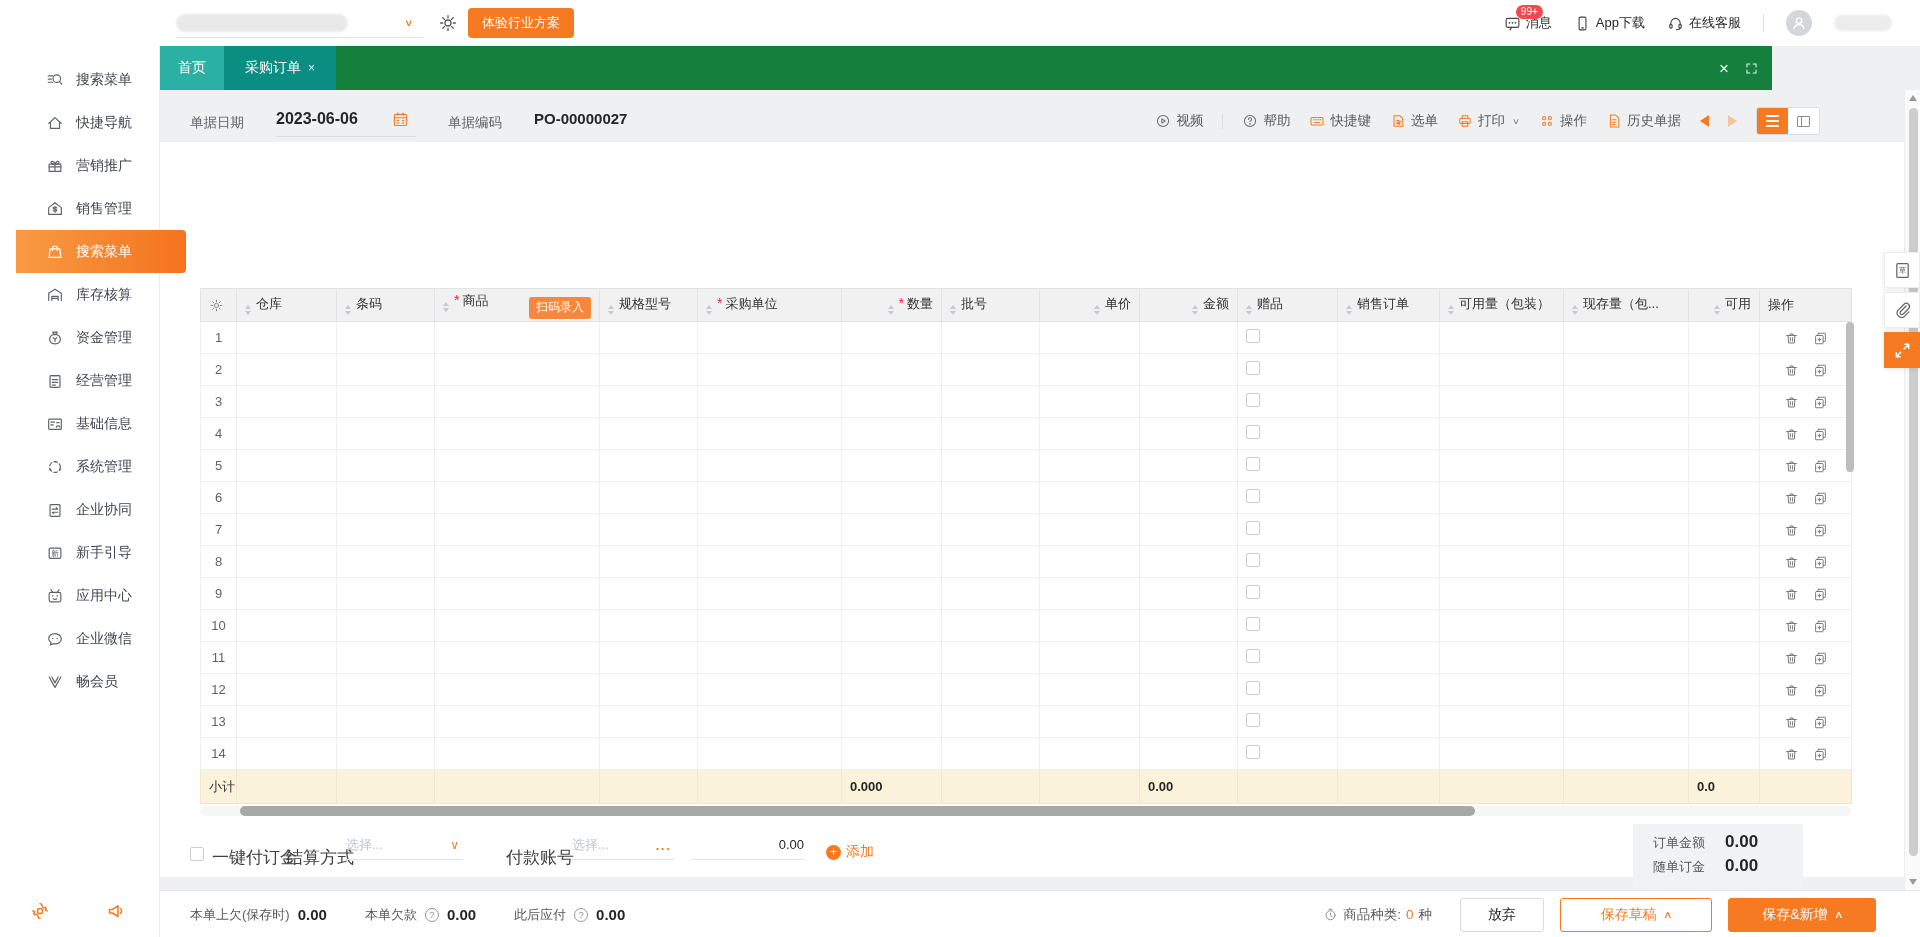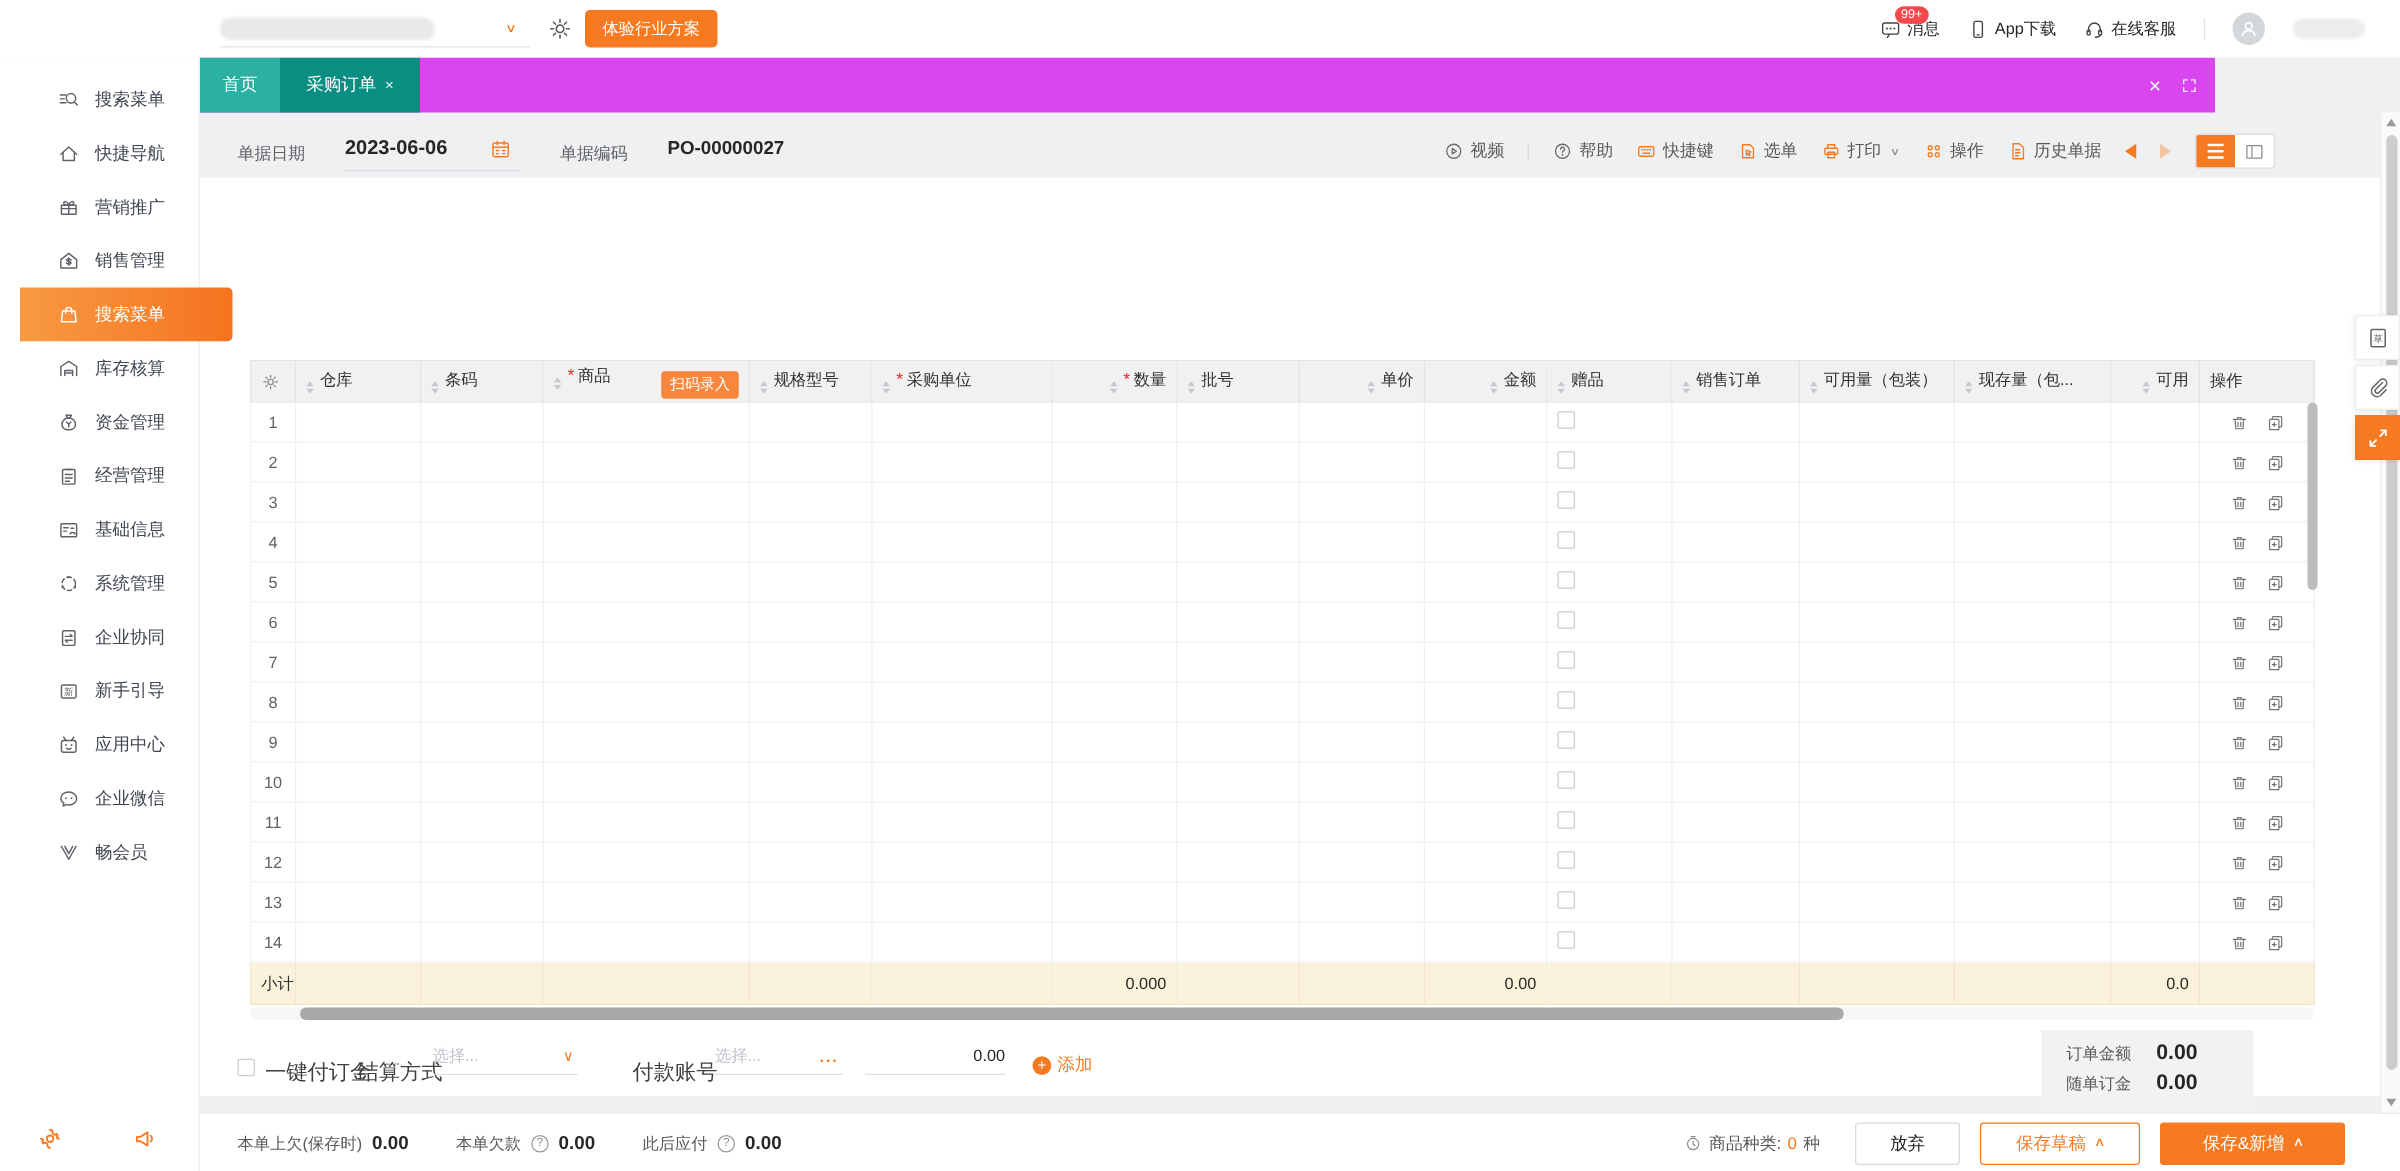--- a/index.html
+++ b/index.html
@@ -23,21 +23,21 @@
 .trial-btn{position:absolute;left:468px;top:8px;height:30px;padding:0 14px;background:#f57a21;color:#fff;border:none;border-radius:4px;font-size:13px;cursor:pointer;font-family:inherit}
 .top-right{position:absolute;right:28px;top:0;height:46px;display:flex;align-items:center;gap:22px}
 .top-item{display:flex;align-items:center;gap:5px;font-size:13px;color:#262626;cursor:pointer;position:relative}
 .top-item svg{width:17px;height:17px;color:#444}
 .badge{position:absolute;top:-9px;left:12px;background:#f5484d;color:#fff;font-size:10px;border-radius:9px;padding:1px 5px;line-height:1.2;white-space:nowrap}
 .top-divider{width:1px;height:18px;background:#e0e0e0}
 .avatar{width:26px;height:26px;border-radius:50%;background:#d4d7da;display:flex;align-items:center;justify-content:center;color:#fff}
 .avatar svg{width:18px;height:18px;stroke-width:1.5}
 .name-pill{width:58px;height:16px;border-radius:8px;background:#ececec;filter:blur(1.2px)}
 
-.tabbar{position:absolute;left:160px;top:46px;width:1612px;height:44px;background:#d946ef;display:flex;z-index:25}
+.tabbar{position:absolute;left:160px;top:46px;width:1612px;height:44px;background:#15803d;display:flex;z-index:25}
 .tab{height:44px;display:flex;align-items:center;justify-content:center;color:#fff;font-size:14px;cursor:pointer}
 .tab.home{width:64px;background:#2bb0a4}
 .tab.active{width:112px;background:#0a8e82}
 .tab-close{margin-left:7px;font-size:12px;opacity:.9}
 .tabbar-right{position:absolute;right:14px;top:0;height:44px;display:flex;align-items:center;gap:16px;color:#e8f7f5}
 .tb-x{font-size:17px;cursor:pointer;line-height:1}
 .tb-fs{width:13px;height:13px;cursor:pointer}
 .tb-fs svg{width:13px;height:13px;stroke-width:1.6}
 
 .sidebar{position:absolute;left:0;top:46px;width:160px;height:891px;background:#fff;border-right:1px solid #ececec;z-index:20}
@@ -107,21 +107,21 @@
 .sort::after{content:"";width:0;height:0;border:3.5px solid transparent;border-bottom:0;border-top:4px solid #c5c9cf}
 .hgear{display:inline-flex;width:15px;height:15px;color:#8a8a8a;cursor:pointer;vertical-align:middle;margin:0 auto}
 .hgear svg{width:15px;height:15px}
 th.c-rownum{text-align:center}
 .scanbtn{float:right;background:#f7873c;color:#fff;font-size:12px;padding:2.5px 7px;border-radius:3px;cursor:pointer;margin-top:5px}
 .opscell{text-align:center}
 .opbtn{display:inline-flex;width:15px;height:15px;color:#757575;cursor:pointer;margin:0 7px;vertical-align:middle}
 .opbtn svg{width:15px;height:15px}
 tr.subtotal td{height:34px;background:#fbf2dc;border-color:#f1e6c8;color:#262626}
 tr.subtotal td.lab{text-align:right;color:#303133}
-tr.subtotal td.num{text-align:right;font-weight:400}
+tr.subtotal td.num{text-align:left;font-weight:700}
 .v-thumb{position:absolute;left:1846px;top:322px;width:8px;height:150px;background:#bdbdbd;border-radius:4px;z-index:6;cursor:pointer}
 .h-track{position:absolute;left:200px;top:806px;width:1651px;height:10px;background:#f6f6f6;border-radius:5px;z-index:6}
 .h-thumb{position:absolute;left:240px;top:806px;width:1235px;height:10px;background:#a8a8a8;border-radius:5px;z-index:7;cursor:pointer}
 
 .float-btn{position:absolute;left:1884px;width:36px;height:36px;background:#fff;border:1px solid #ededed;box-shadow:0 1px 5px rgba(0,0,0,.10);display:flex;align-items:center;justify-content:center;cursor:pointer;z-index:40;color:#666}
 .float-btn svg{width:19px;height:19px}
 .float-btn.orange{background:#f57a21;border-color:#f57a21;color:#fff}
 
 .pay-label{position:absolute;font-size:17px;color:#404040;white-space:nowrap}
 .pay-input{position:absolute;height:30px;border-bottom:1px solid #dcdfe6;display:flex;align-items:center;font-size:13px;position:absolute}
@@ -138,21 +138,21 @@
 .stat{display:flex;align-items:center;gap:8px}
 .stat .sl{font-size:13px;color:#595959;white-space:nowrap}
 .stat .sv{font-size:15px;font-weight:bold;color:#262626}
 .qmark{width:14px;height:14px;border:1px solid #979797;border-radius:50%;color:#8c8c8c;font-size:9.5px;display:inline-flex;align-items:center;justify-content:center;cursor:pointer}
 .bbar-right{position:absolute;right:44px;top:0;height:47px;display:flex;align-items:center;gap:16px}
 .goods{display:flex;align-items:center;gap:5px;font-size:13.5px;color:#595959;margin-right:12px;white-space:nowrap}
 .goods svg{width:15px;height:15px;color:#8c8c8c}
 .goods .gv{color:#f57a21}
 .btn{height:34px;border-radius:3px;font-size:14px;display:flex;align-items:center;justify-content:center;cursor:pointer;font-family:inherit;white-space:nowrap}
 .btn-plain{width:84px;background:#fff;border:1px solid #d9d9d9;color:#262626}
-.btn-outline{width:128px;background:#fff;border:1px solid #f57a21;color:#f57a21}
+.btn-outline{width:152px;background:#fff;border:1px solid #f57a21;color:#f57a21}
 .btn-solid{width:148px;background:#f57a21;border:1px solid #f57a21;color:#fff}
 .caret{font-size:10px;margin-left:7px;transform:scaleX(1.3)}
 
 .pscroll{position:absolute;left:1904px;top:90px;width:16px;height:800px;background:#fafafa;border-left:1px solid #ededed;z-index:35}
 .ps-up{position:absolute;left:4px;top:5px;width:0;height:0;border:4px solid transparent;border-top:0;border-bottom:6px solid #999;cursor:pointer}
 .ps-down{position:absolute;left:4px;bottom:5px;width:0;height:0;border:4px solid transparent;border-bottom:0;border-top:6px solid #999;cursor:pointer}
 .ps-thumb{position:absolute;left:3.5px;top:18px;width:9px;height:748px;background:#cdcdcd;border-radius:4.5px;cursor:pointer}
 </style>
 </head>
 <body>

